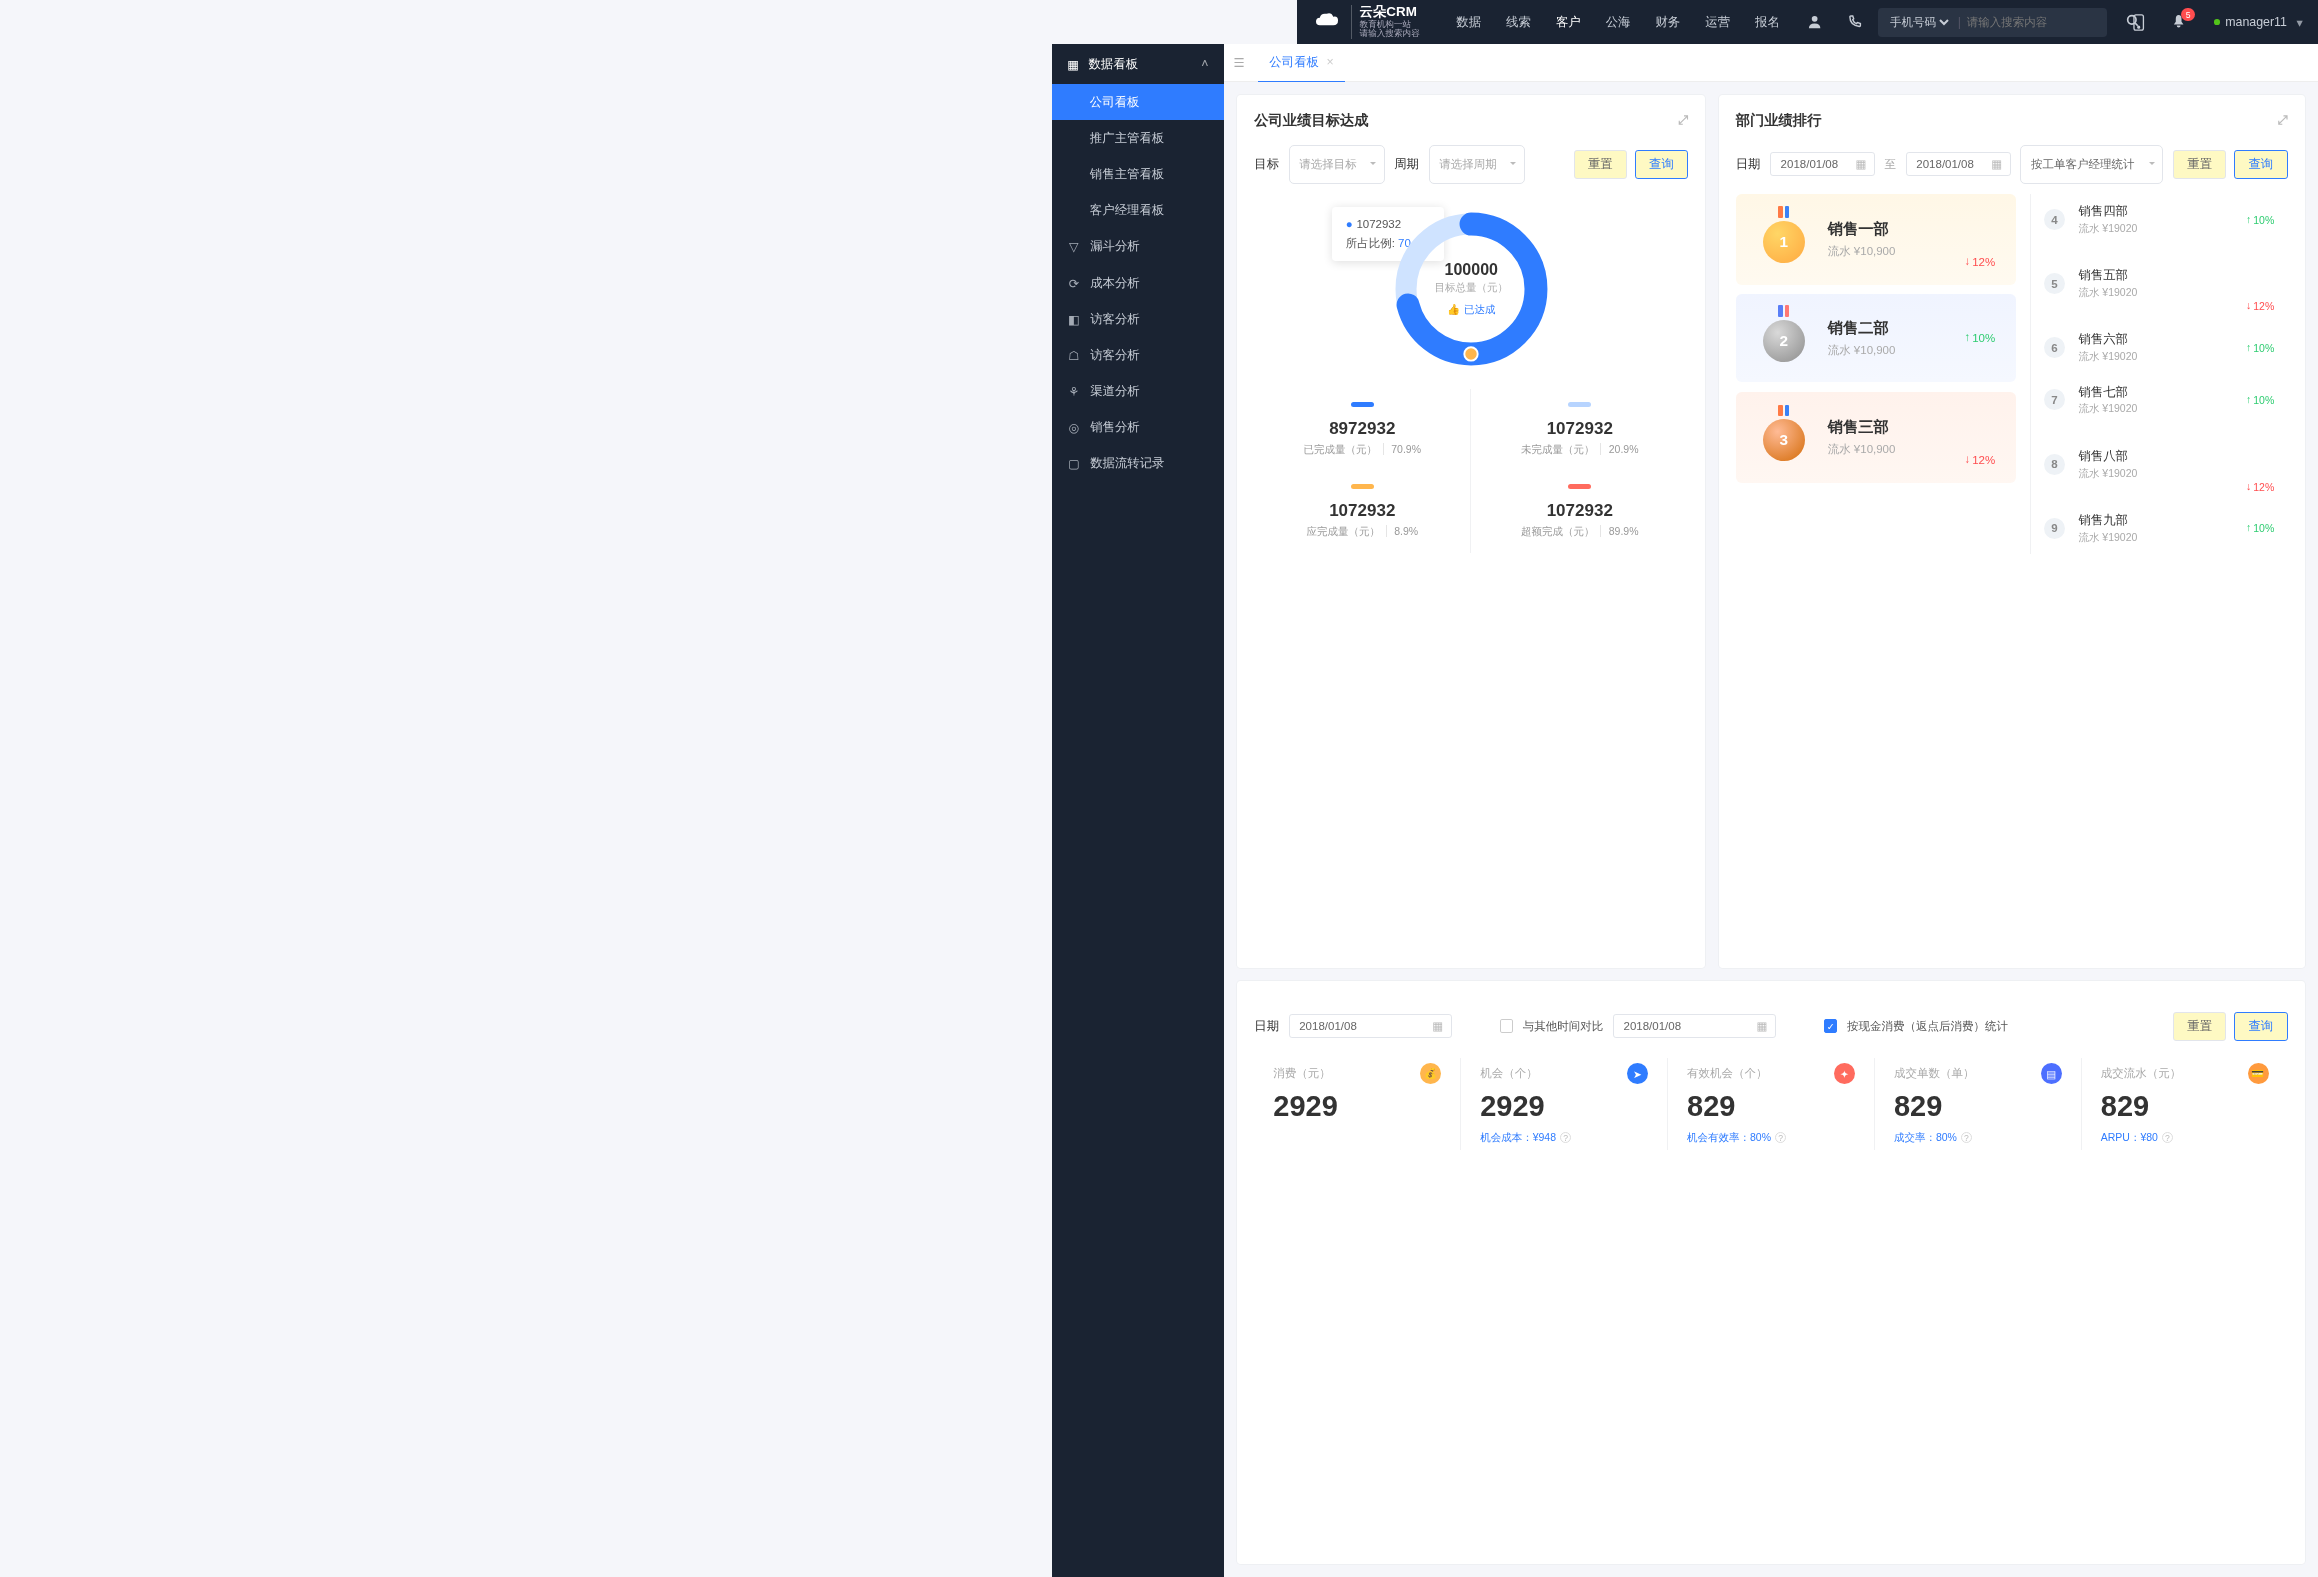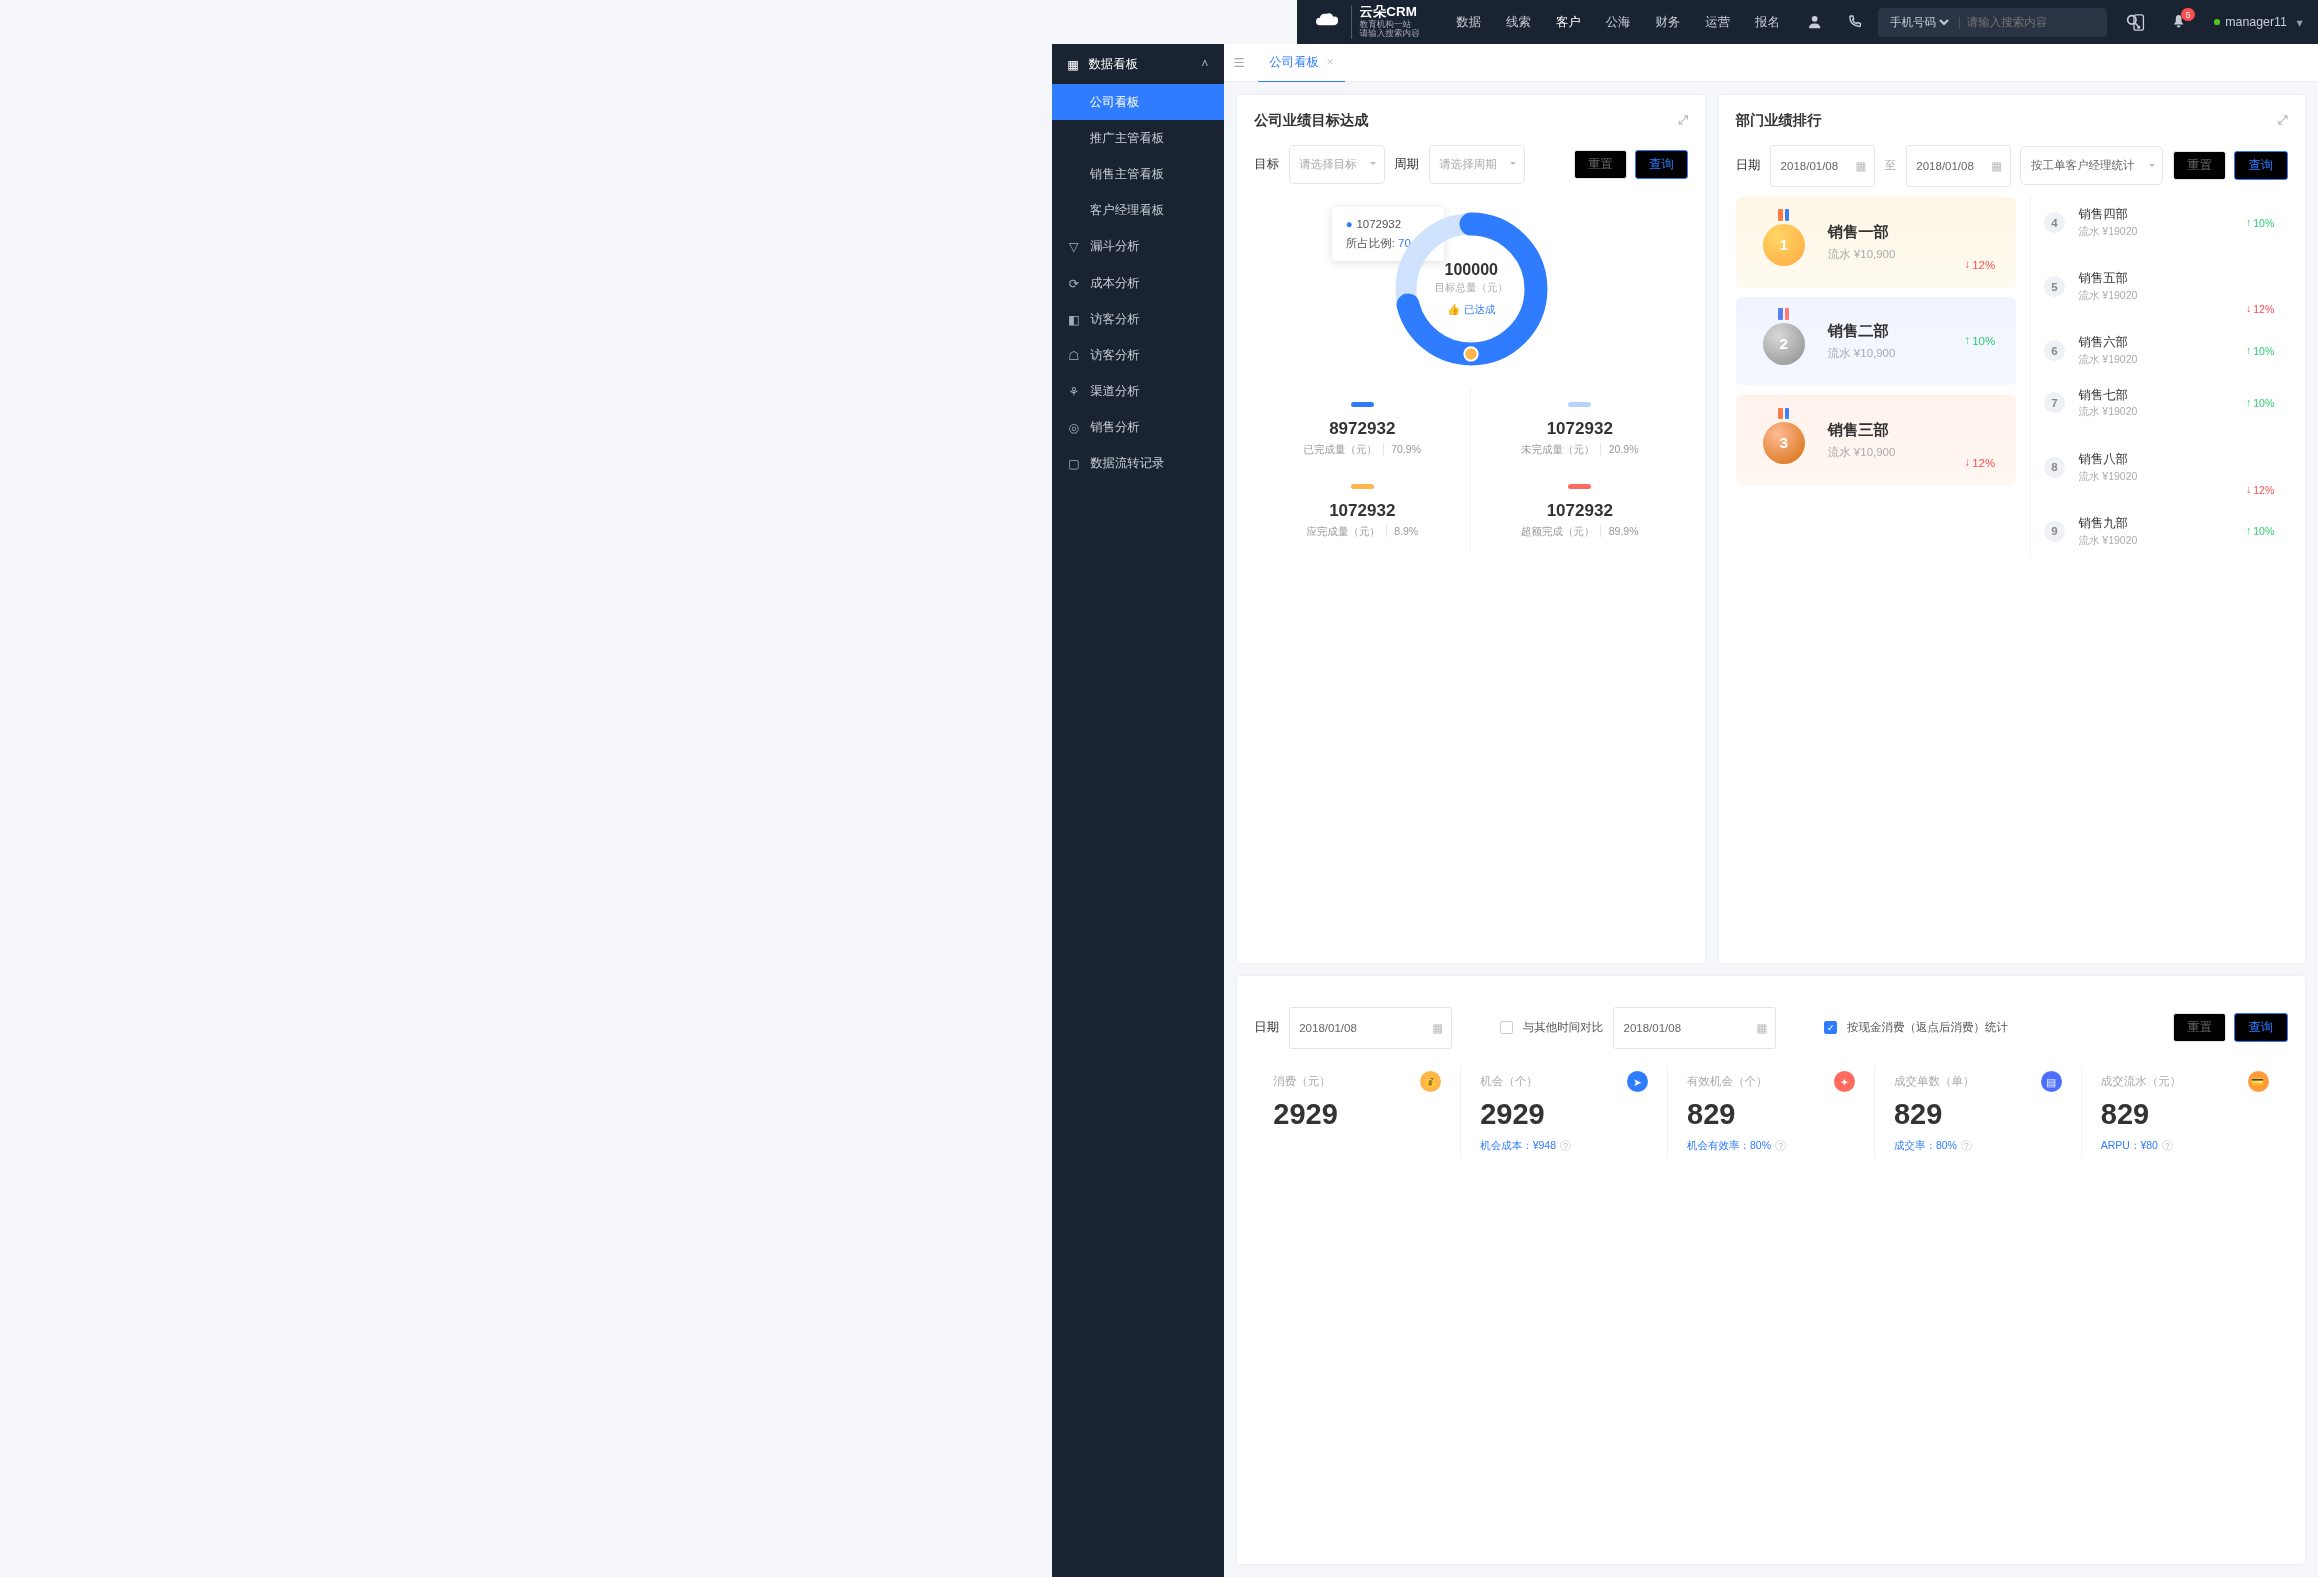--- a/index.html
+++ b/index.html
@@ -45,23 +45,23 @@
 
 .content { flex: 1; overflow: auto; padding: 13.4px; display: grid; grid-template-columns: 468px 1fr; grid-template-rows: auto auto; gap: 13.4px; }
 .card { background: #fff; border-radius: 3.8px; padding: 15.3px 17px; box-shadow: 0 0 0 1px #eef0f3; }
 .card h2 { font-size: 14.3px; font-weight: 600; display: flex; align-items: center; }
 .card h2 .expand { margin-left: auto; color: #bbb; cursor: pointer; font-size: 12.4px; }
 
 .filters { display: flex; align-items: center; gap: 9.6px; margin: 15.3px 0 9.6px; flex-wrap: wrap; font-size: 11.5px; }
 .filters .lbl { color: #333; font-size: 12.4px; }
 .sel { height: 39px; border: 1px solid #e2e5eb; border-radius: 5px; padding: 0 23px 0 9.6px; color: #aaa; display: inline-flex; align-items: center; position: relative; min-width: 96px; cursor: pointer; background: #fff; }
 .sel::after { content: ""; position: absolute; right: 7.6px; top: 50%; width: 0; height: 0; border: 3.8px solid transparent; border-top-color: #bbb; transform: translateY(-1.9px); }
-.date-input { height: 42px; border: 1px solid #e2e5eb; border-radius: 2.9px; padding: 0 25px 0 9.6px; color: #666; display: inline-flex; align-items: center; position: relative; min-width: 105px; cursor: pointer; }
+.date-input { height: 24px; border: 1px solid #e2e5eb; border-radius: 2.9px; padding: 0 25px 0 9.6px; color: #666; display: inline-flex; align-items: center; position: relative; min-width: 105px; cursor: pointer; }
 .cal-ic { position: absolute; right: 7.6px; color: #bbb; }
-.btn { height: 29px; border: 1px solid #e2e5eb; border-radius: 2.9px; padding: 0 13.4px; background: #000000; color: #666; cursor: pointer; font-size: 12.4px; }
+.btn { height: 29px; border: 1px solid #e2e5eb; border-radius: 2.9px; padding: 0 13.4px; background: #fef9c3; color: #666; cursor: pointer; font-size: 12.4px; }
 .btn.primary { border-color: #2f7cff; color: #2f7cff; }
 .btn-row { margin-left: auto; display: flex; gap: 7.6px; }
 
 
 .goal-body { display: flex; flex-direction: column; align-items: center; position: relative; }
 .tooltip { position: absolute; left: 78px; top: 13.4px; background: #fff; border-radius: 3.8px; box-shadow: 0 1.9px 9.6px rgba(0,0,0,.12); padding: 7.6px 13.4px; font-size: 11.5px; color: #555; line-height: 1.7; }
 .tooltip .bul { color: #2f7cff; margin-right: 3.8px; }
 .donut-wrap { position: relative; width: 172px; height: 172px; margin-top: 9.6px; }
 .donut-center { position: absolute; inset: 0; display: flex; flex-direction: column; align-items: center; justify-content: center; }
 .donut-center .big { font-size: 16px; font-weight: 700; color: #333; }

